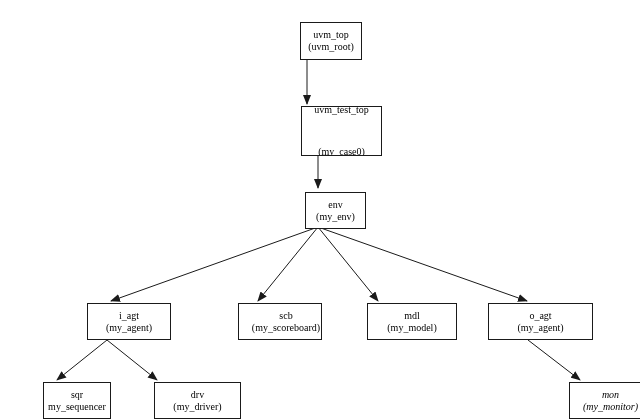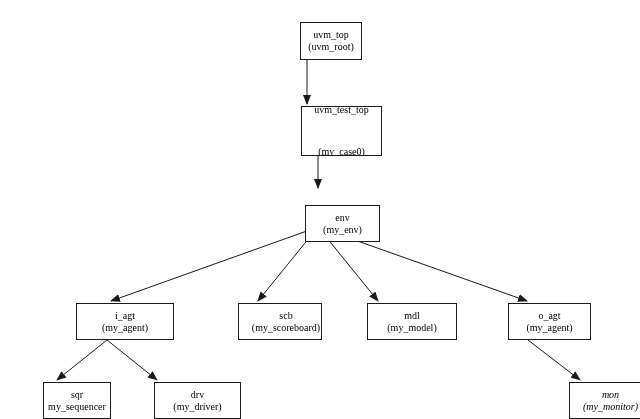--- a/index.html
+++ b/index.html
@@ -75,37 +75,37 @@
 
   <div id="nodes-group">
       <div class="node" style="left: 276px; top: 22px; width: 62px; height: 38px; border-color: rgb(26, 26, 26); color: rgb(0, 0, 0);">
         <span class="line1">uvm_top</span>
         <span class="line2">(uvm_root)</span>
       </div>
       <div class="node" style="left: 277px; top: 106px; width: 81px; height: 50px; border-color: rgb(26, 26, 26); color: rgb(0, 0, 0); gap: 30px;">
         <span class="line1">uvm_test_top</span>
         <span class="line2">(my_case0)</span>
       </div>
-      <div class="node" style="left: 281px; top: 205px; width: 75px; height: 37px; border-color: rgb(26, 26, 26); color: rgb(0, 0, 0);">
+      <div class="node" style="left: 281px; top: 192px; width: 61px; height: 37px; border-color: rgb(26, 26, 26); color: rgb(0, 0, 0);">
         <span class="line1">env</span>
         <span class="line2">(my_env)</span>
       </div>
-      <div class="node" style="left: 52px; top: 303px; width: 98px; height: 37px; border-color: rgb(26, 26, 26); color: rgb(0, 0, 0); font-family: Liberation Serif, serif;">
+      <div class="node" style="left: 63px; top: 303px; width: 84px; height: 37px; border-color: rgb(26, 26, 26); color: rgb(0, 0, 0); font-family: Liberation Serif, serif;">
         <span class="line1">i_agt</span>
         <span class="line2">(my_agent)</span>
       </div>
       <div class="node" style="left: 214px; top: 303px; width: 84px; height: 37px; border-color: rgb(26, 26, 26); color: rgb(0, 0, 0); padding-left: 12px;">
         <span class="line1">scb</span>
         <span class="line2">(my_scoreboard)</span>
       </div>
       <div class="node" style="left: 343px; top: 303px; width: 90px; height: 37px; border-color: rgb(26, 26, 26); color: rgb(0, 0, 0);">
         <span class="line1">mdl</span>
         <span class="line2">(my_model)</span>
       </div>
-      <div class="node" style="left: 484px; top: 303px; width: 83px; height: 37px; border-color: rgb(26, 26, 26); color: rgb(0, 0, 0);">
+      <div class="node" style="left: 464px; top: 303px; width: 105px; height: 37px; border-color: rgb(26, 26, 26); color: rgb(0, 0, 0);">
         <span class="line1">o_agt</span>
         <span class="line2">(my_agent)</span>
       </div>
       <div class="node" style="left: 19px; top: 382px; width: 68px; height: 37px; border-color: rgb(26, 26, 26); color: rgb(0, 0, 0);">
         <span class="line1">sqr</span>
         <span class="line2">my_sequencer</span>
       </div>
       <div class="node" style="left: 130px; top: 382px; width: 87px; height: 37px; border-color: rgb(26, 26, 26); color: rgb(0, 0, 0); text-align: center;">
         <span class="line1">drv</span>
         <span class="line2">(my_driver)</span>

